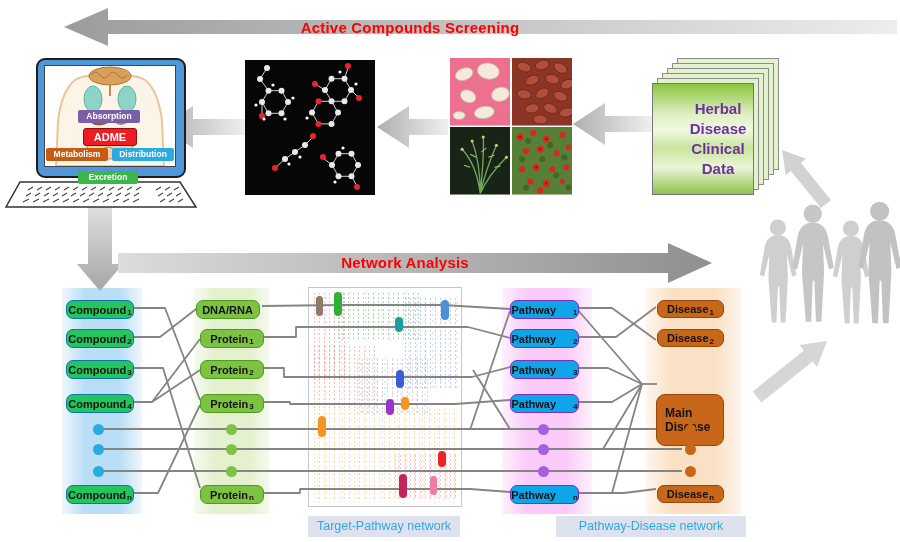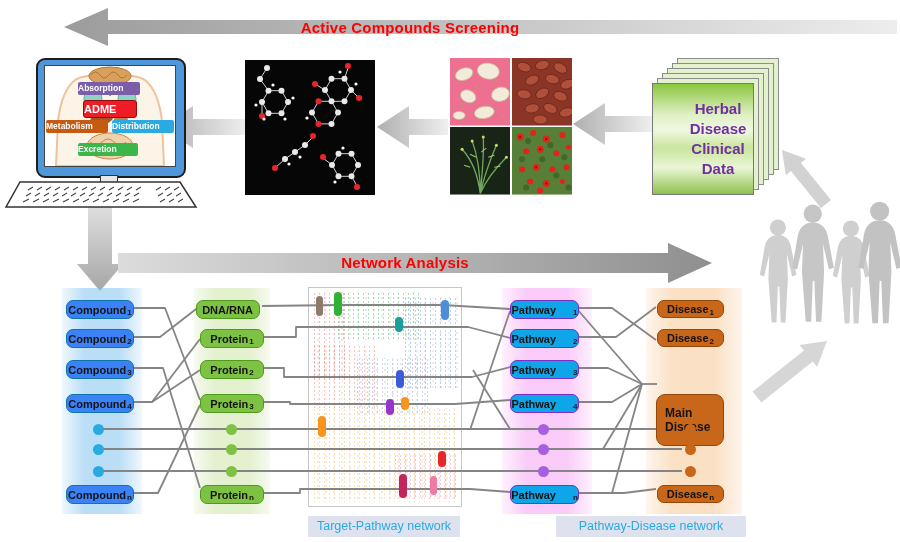--- a/index.html
+++ b/index.html
@@ -17,22 +17,22 @@
   .arrow-label{position:absolute;z-index:5;color:#FF0000;font-weight:bold;font-size:15px;
                text-align:center;letter-spacing:.2px;}
 
   
   .monitor{position:absolute;left:36px;top:58px;width:146px;height:116px;background:#4F97D8;
            border:2px solid #1d1d1d;border-radius:9px;z-index:2;}
   .screen{position:absolute;left:44px;top:65px;width:130px;height:100px;background:#fff;
           border:1px solid #444;z-index:2;}
   .stand{position:absolute;left:100px;top:175px;width:16px;height:9px;background:#e8e8e8;
          border:1.5px solid #333;z-index:2;}
-  .badge{position:absolute;z-index:4;color:#fff;text-align:left;border-radius:2px;
-         font-size:8.5px;font-weight:bold;line-height:13px;height:13px;}
+  .badge{position:absolute;z-index:4;color:#fff;text-align:center;border-radius:2px;
+         font-size:8.5px;font-weight:bold;line-height:13px;height:13px;margin-top:28px;}
   .badge.adme{font-size:11px;line-height:16px;height:16px;border:1px solid #8d0f0f;border-radius:3px;}
 
   
   .photos{position:absolute;left:450px;top:58px;width:122px;height:137px;z-index:2;
           display:grid;grid-template-columns:1fr 1fr;grid-template-rows:1fr 1fr;gap:1px;background:#fff;}
 
   
   .molecules{position:absolute;left:245px;top:60px;width:130px;height:135px;z-index:2;}
 
   
@@ -58,21 +58,21 @@
        border:1px solid #c6c6c6;z-index:2;}
   .map .reg{position:absolute;opacity:.75;}
   .dots2{background-image:radial-gradient(var(--c1) .8px,transparent .95px),radial-gradient(var(--c2) .8px,transparent .95px);
          background-size:5px 4px,8px 6px;background-position:0 0,2px 3px;}
   .marker{position:absolute;border-radius:4px;z-index:4;}
 
   
   .pill{position:absolute;z-index:4;height:17px;border-radius:7px;display:flex;align-items:center;
         justify-content:center;font-size:11px;color:#141414;font-weight:bold;}
   .pill sub{font-size:8px;position:relative;bottom:-3px;margin-left:1px;}
-  .pill.c{background:#3b82f6;border:1.5px solid #0F74AC;}
+  .pill.c{background:#22c55e;border:1.5px solid #0F74AC;}
   .pill.t{background:#7DC242;border:1.5px solid #4E9A1F;}
   .pill.p{background:#0ea5e9;border:1.5px solid #7A2FC2;gap:16px;}
   .pill.d{background:#C8661A;border:1.5px solid #96470B;height:16px;align-items:center;}
   .main-disease{position:absolute;left:656px;top:358px;width:68px;height:52px;background:#C8661A;
         border:1.5px solid #96470B;border-radius:9px;z-index:4;display:flex;align-items:center;
         justify-content:center;text-align:left;font-size:12px;font-weight:bold;color:#141414;padding:0 8px;box-sizing:border-box;margin-top:36px;}
   .dot{position:absolute;width:11px;height:11px;border-radius:50%;z-index:4;}
   .dot.c{background:#29ABE2;} .dot.t{background:#7DC242;} .dot.p{background:#A55FE0;} .dot.d{background:#C8661A;}
 
   

